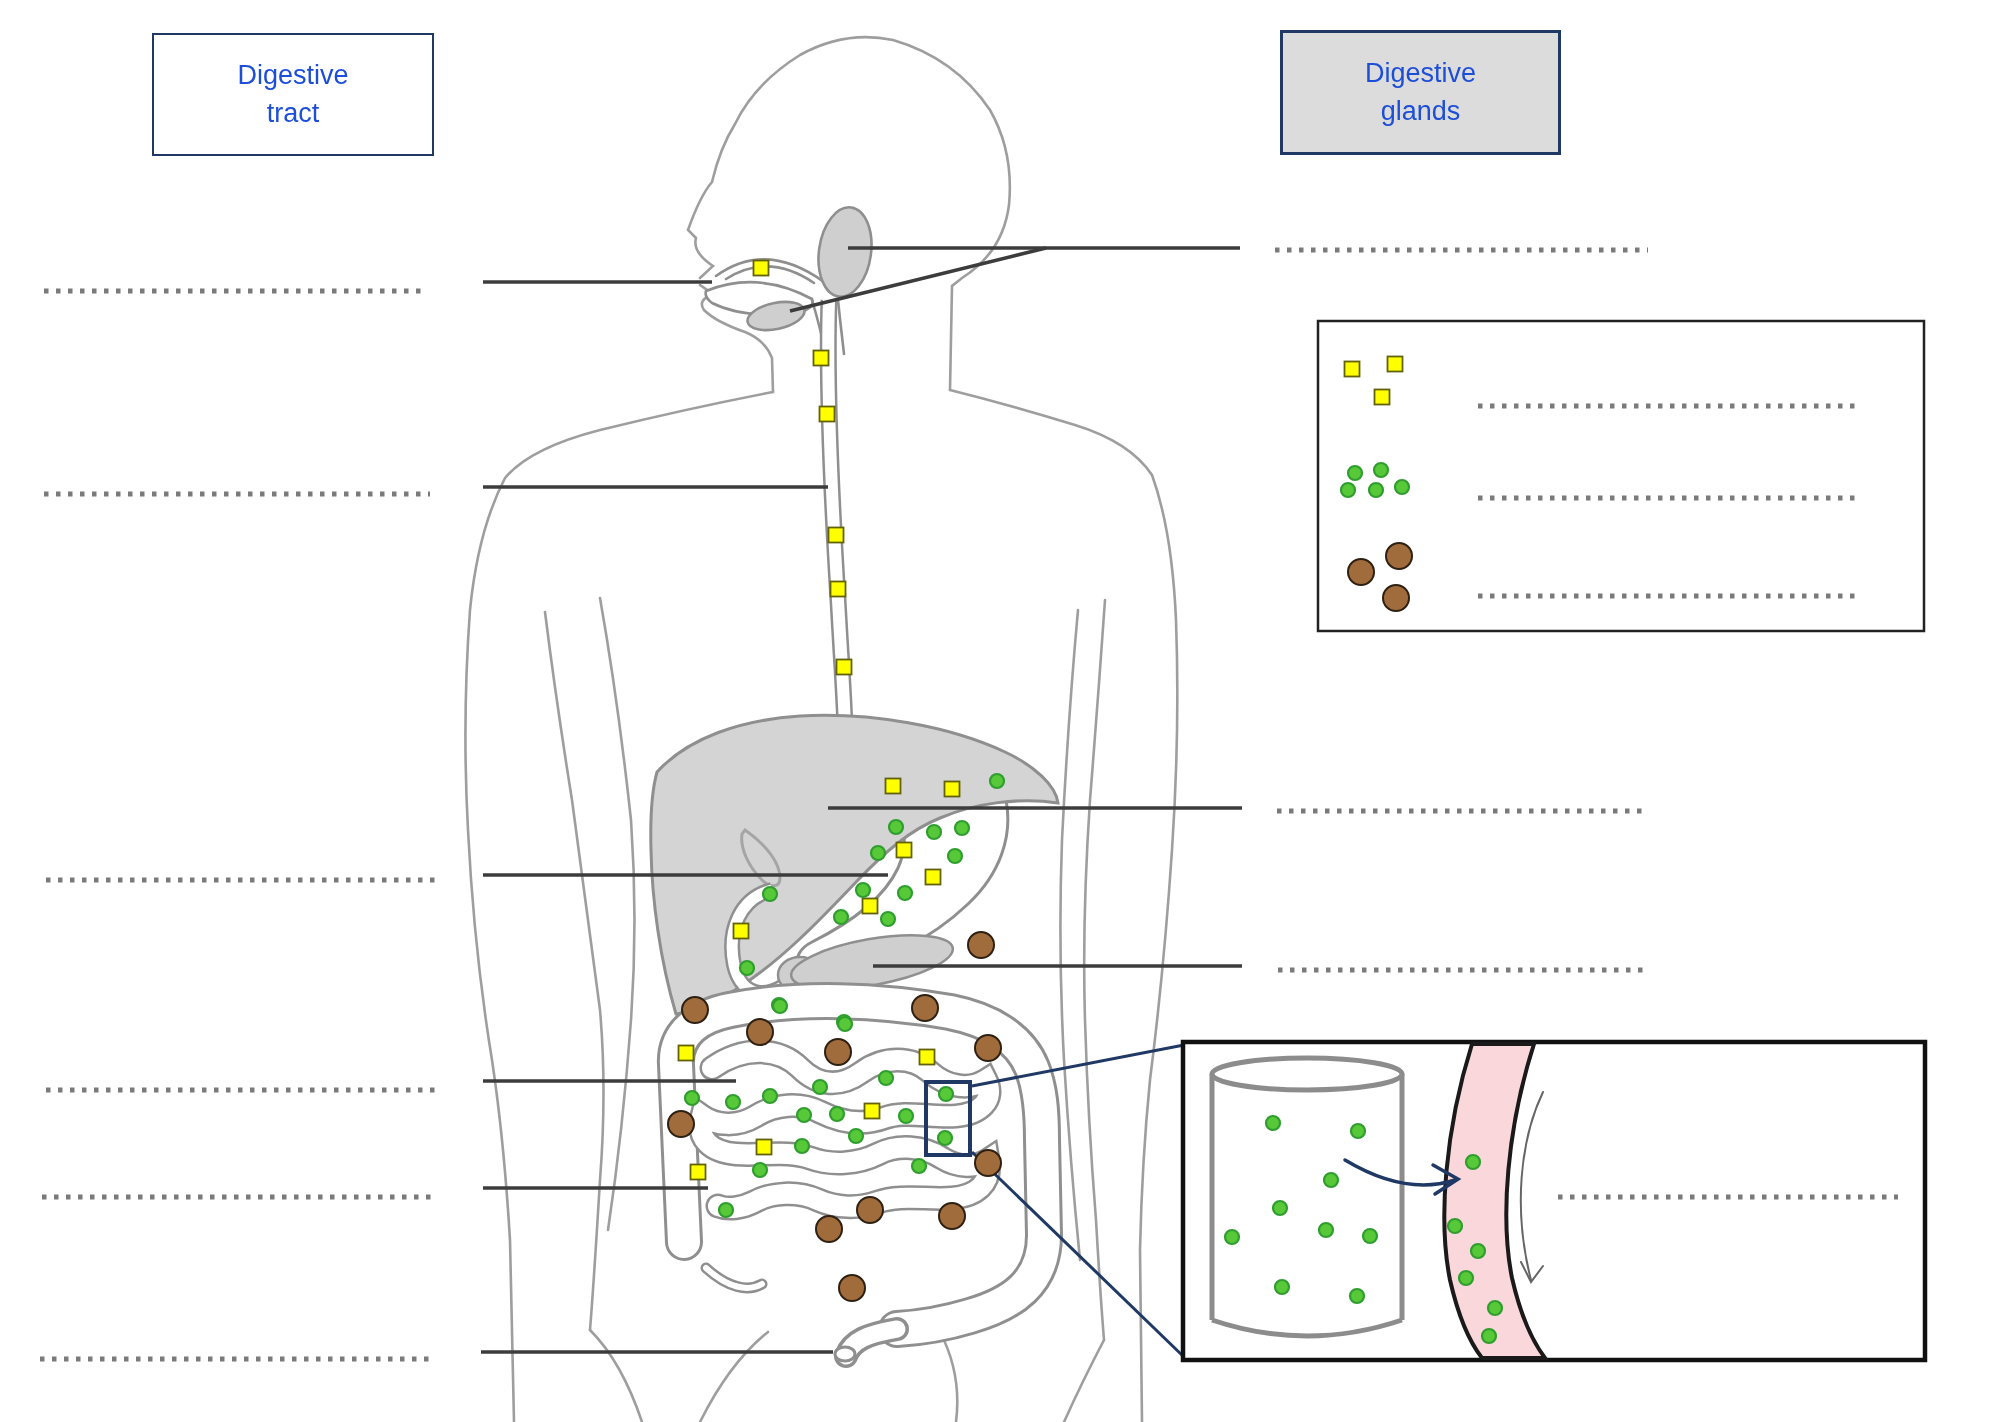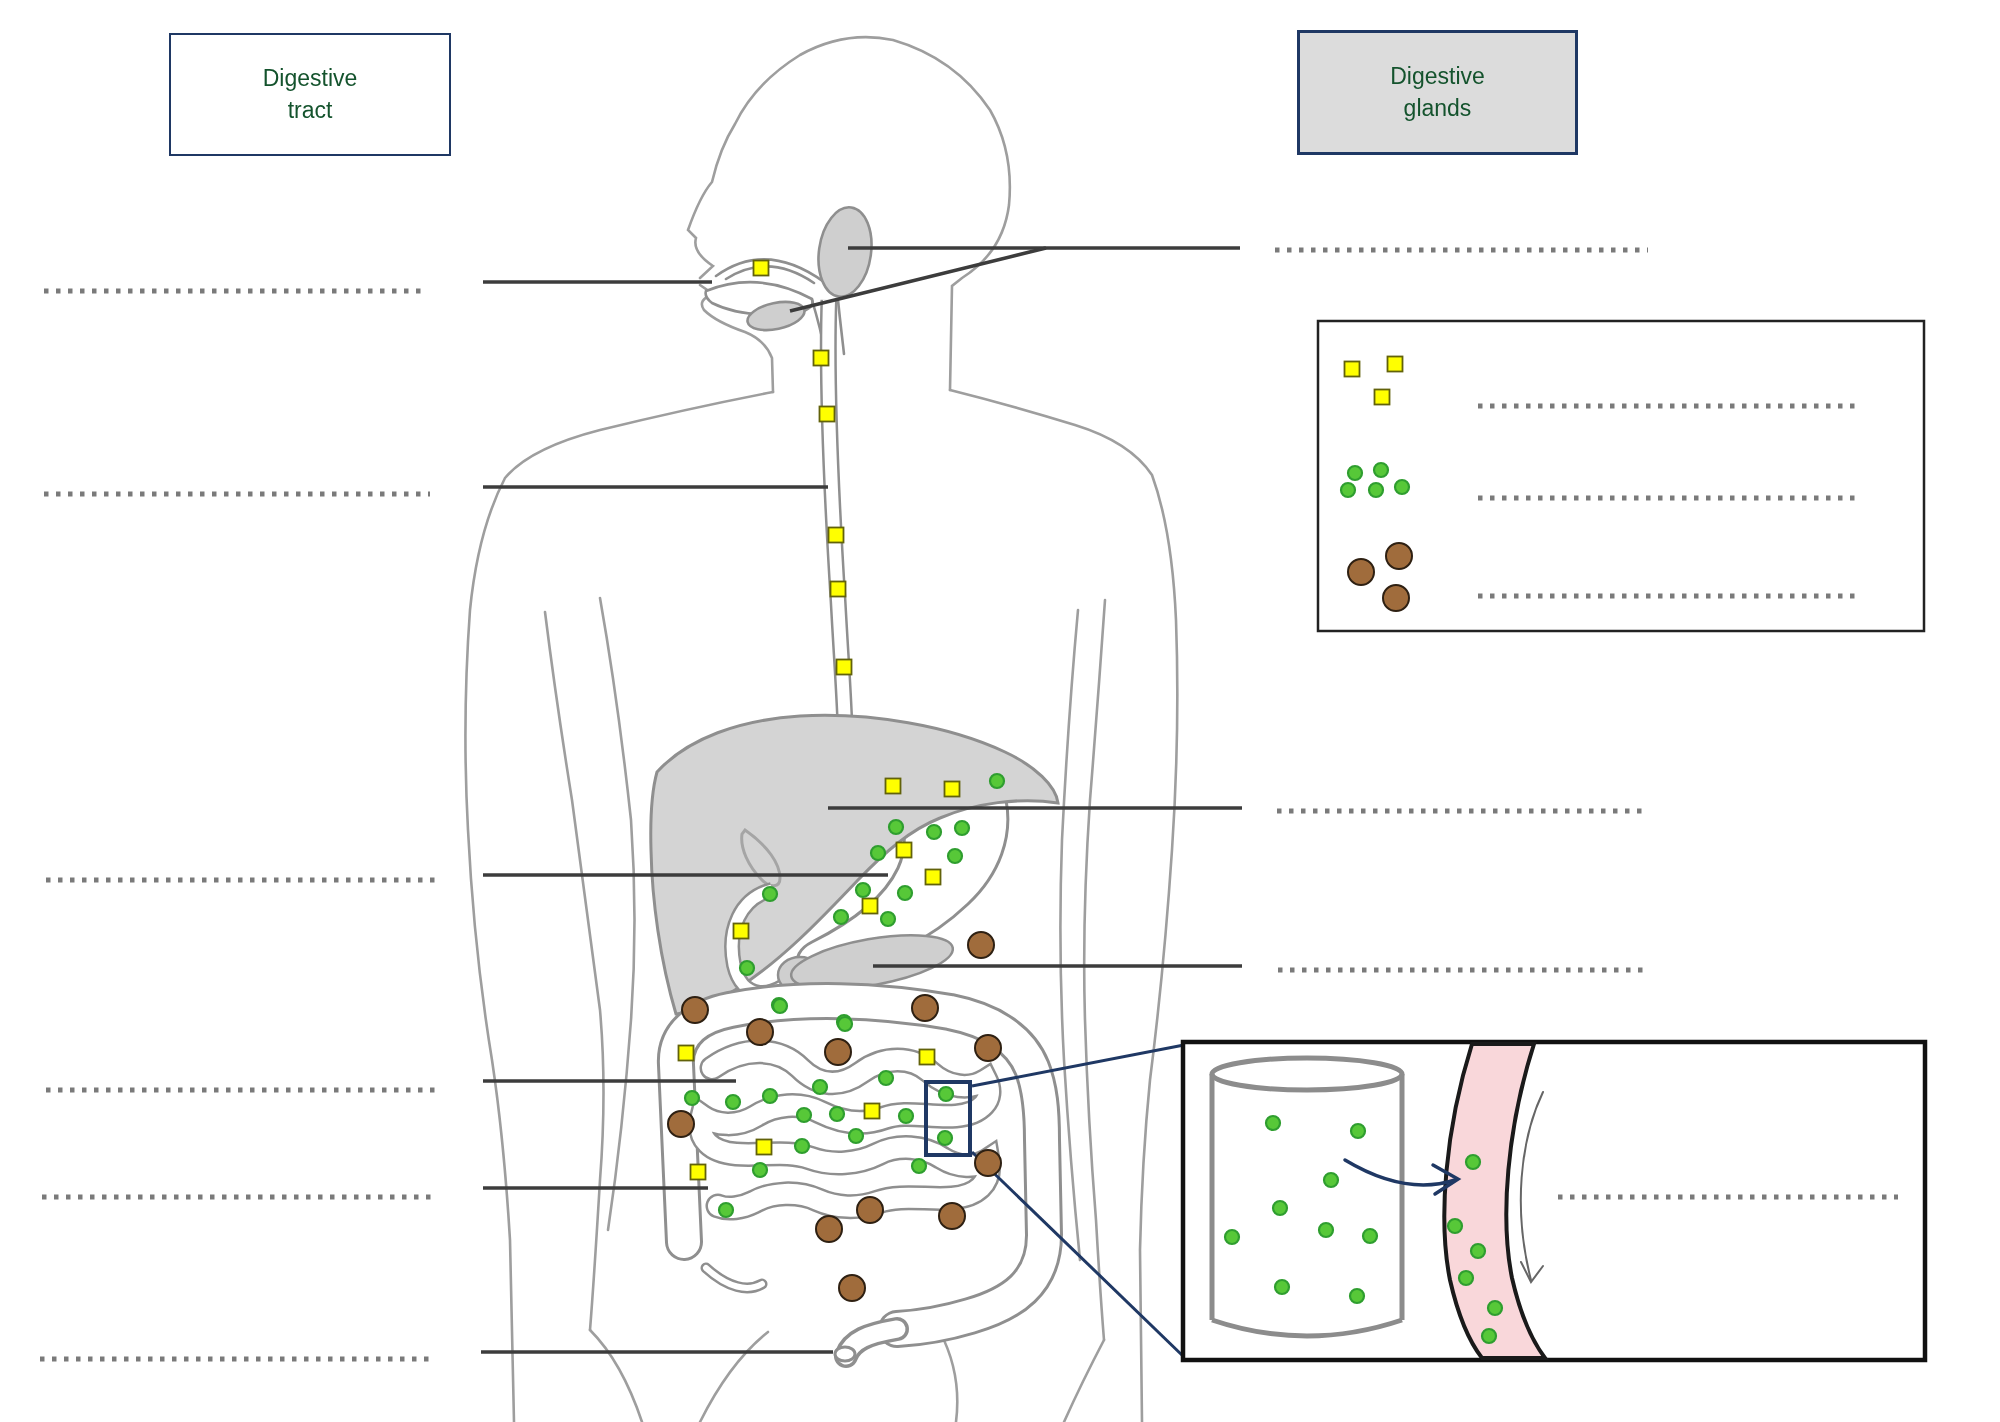--- a/index.html
+++ b/index.html
@@ -1,20 +1,20 @@
 <!DOCTYPE html>
 <html style="--c-navy: #1f3864; --c-line: #3c3c3c; --c-dot: #7a7a7a; --c-outline: #9e9e9e; --c-organ: #d4d4d4; --c-organstroke: #8f8f8f; --c-yellow: #ffff00; --c-yellowstroke: #62620a; --c-green: #57c838; --c-greenstroke: #2f9e2f; --c-brown: #a06c3c; --c-brownstroke: #2e2012; --c-pink: #f9d7da;"><head>
 <meta charset="utf-8">
 <style>
   html,body{margin:0;padding:0;background:#fff;}
   #stage{position:relative;width:2000px;height:1422px;background:#fff;
          font-family:"Liberation Sans",sans-serif;overflow:hidden;}
   #art{position:absolute;left:0;top:0;}
   .label-box{position:absolute;display:flex;align-items:center;justify-content:center;
-             text-align:center;font-size:23px;line-height:1.38;color:#14532d;white-space:pre-line;margin-left:17px;}
+             text-align:center;font-size:27px;line-height:1.38;color:#1d4ed8;white-space:pre-line;}
   #tract-box{left:152px;top:33px;width:278px;height:119px;border:2px solid var(--c-navy);background:#fff;}
   #glands-box{left:1280px;top:30px;width:275px;height:119px;border:3px solid var(--c-navy);background:#dcdcdc;}
 </style>
 </head>
 <body>
 
 <div id="stage">
 
   <svg id="art" width="2000" height="1422" viewBox="0 0 2000 1422">
 

